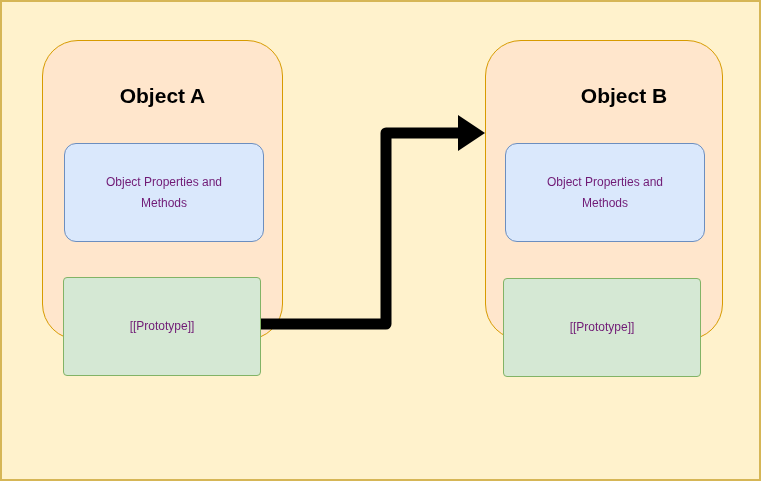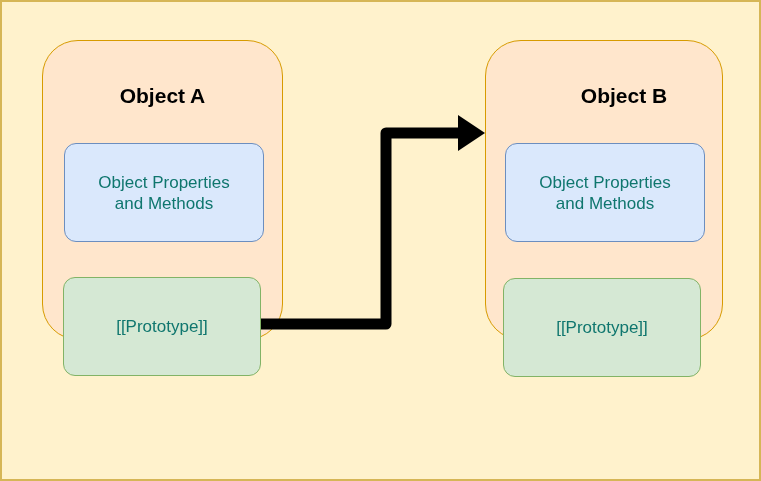--- a/index.html
+++ b/index.html
@@ -36,38 +36,38 @@
     color: #000000;
     line-height: 22px;
   }
   .inner-box {
     position: absolute;
     box-sizing: border-box;
     display: flex;
     align-items: center;
     justify-content: center;
     text-align: center;
-    font-size: 17px;
+    font-size: 12px;
     line-height: 21px;
-    color: #0f766e;
+    color: #701a75;
   }
   .props-box {
     background: #DAE8FC;
     border: 1px solid #6C8EBF;
     border-radius: 12px;
     left: 21px;
     top: 102px;
     width: 200px;
     height: 99px;
     padding: 0 20px;
   }
   .proto-box {
     background: #D5E8D4;
     border: 1px solid #82B366;
-    border-radius: 12px;
+    border-radius: 4px;
     left: 20px;
     top: 236px;
     width: 198px;
     height: 99px;
   }
   .b .props-box { left: 19px; }
   .b .proto-box { left: 17px; top: 237px; }
   .arrow-svg {
     position: absolute;
     left: 0;

